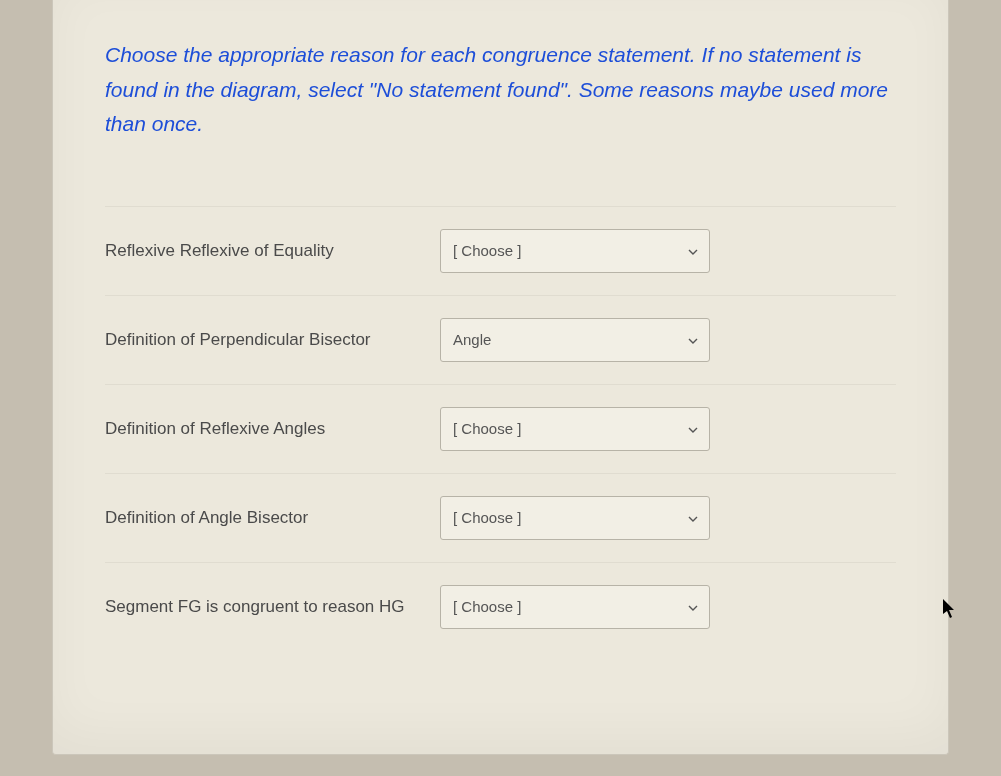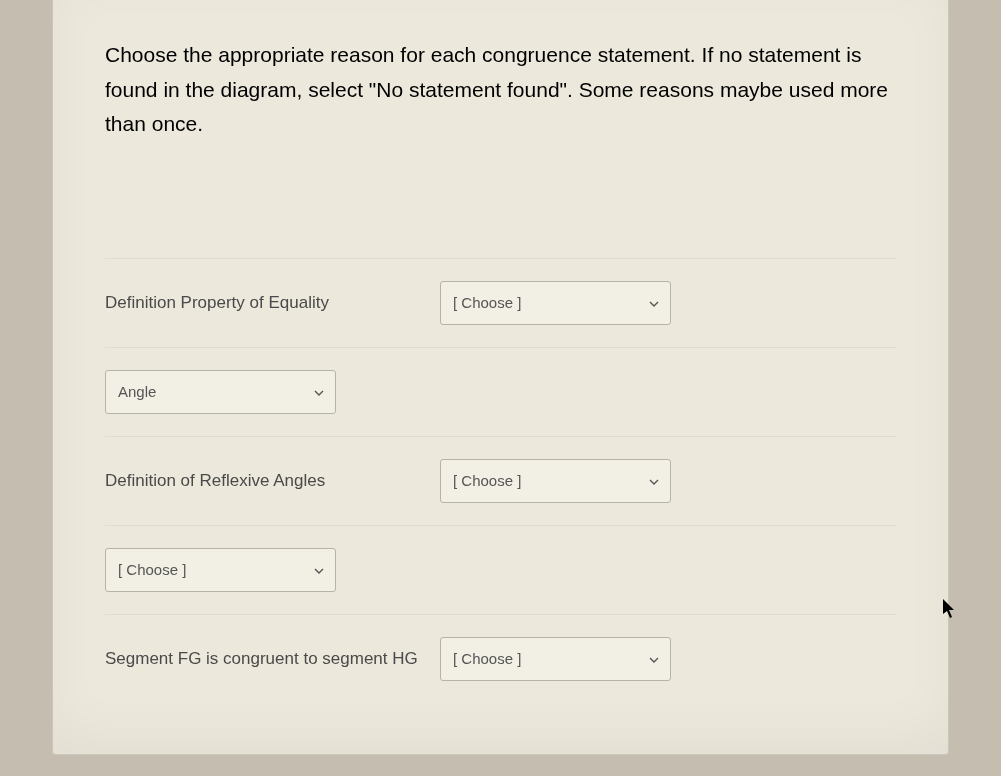--- a/index.html
+++ b/index.html
@@ -20,44 +20,45 @@
       border: 1px solid #cbc6ba;
       border-top: none;
       border-radius: 0 0 4px 4px;
       margin: 0 52px 0 52px;
       padding: 38px 52px 28px 52px;
       height: 755px;
       box-shadow: inset 0 -20px 50px rgba(0,0,0,0.04);
     }
     .instructions {
       font-size: 21px;
-      color: #000000;
+      font-style: italic;
+      color: #1d4ed8;
       line-height: 1.65;
-      margin-bottom: 116px;
+      margin-bottom: 64px;
       max-width: 790px;
     }
     .row {
       display: flex;
       align-items: center;
       padding: 22px 0;
       border-top: 1px solid rgba(0,0,0,0.05);
     }
     .row:first-of-type {
       border-top: 1px solid rgba(0,0,0,0.05);
     }
     .label {
       width: 335px;
       font-size: 17px;
       color: #4a4a4a;
       padding-right: 20px;
       line-height: 1.45;
     }
     .select-wrap {
       position: relative;
-      width: 231px;
+      width: 270px;
       border-radius: 6px;
     }
     .select-box {
       width: 100%;
       height: 44px;
       background: #f2efe5;
       border: 1px solid #b7b3a7;
       border-radius: 3px;
       padding: 0 32px 0 12px;
       font-size: 15px;
@@ -87,34 +88,35 @@
       display: block;
     }
   </style>
 </head>
 <body>
 
 <div class="question-container">
   <p class="instructions">Choose the appropriate reason for each congruence statement. If no statement is found in the diagram, select "No statement found". Some reasons maybe used more than once.</p>
 
   <div class="row">
-    <div class="label">Definition Property of Equality</div>
+    <div class="label">Reflexive Reflexive of Equality</div>
     <div class="select-wrap">
       <div class="select-box">
         <span>[ Choose ]</span>
       </div>
       <span class="chev">
         <svg width="10" height="6" viewBox="0 0 10 6">
             <path d="M1 1 L5 5 L9 1" stroke="#555" stroke-width="1.4" fill="none"></path>
           </svg>
       </span>
     </div>
   </div>
 
   <div class="row">
+    <div class="label">Definition of Perpendicular Bisector</div>
     <div class="select-wrap">
       <div class="select-box">
         <span>Angle</span>
       </div>
       <span class="chev">
         <svg width="10" height="6" viewBox="0 0 10 6">
             <path d="M1 1 L5 5 L9 1" stroke="#555" stroke-width="1.4" fill="none"></path>
           </svg>
       </span>
     </div>
@@ -128,34 +130,35 @@
       </div>
       <span class="chev">
         <svg width="10" height="6" viewBox="0 0 10 6">
             <path d="M1 1 L5 5 L9 1" stroke="#555" stroke-width="1.4" fill="none"></path>
           </svg>
       </span>
     </div>
   </div>
 
   <div class="row">
+    <div class="label">Definition of Angle Bisector</div>
     <div class="select-wrap">
       <div class="select-box">
         <span>[ Choose ]</span>
       </div>
       <span class="chev">
         <svg width="10" height="6" viewBox="0 0 10 6">
             <path d="M1 1 L5 5 L9 1" stroke="#555" stroke-width="1.4" fill="none"></path>
           </svg>
       </span>
     </div>
   </div>
 
   <div class="row">
-    <div class="label">Segment FG is congruent to segment HG</div>
+    <div class="label">Segment FG is congruent to reason HG</div>
     <div class="select-wrap">
       <div class="select-box">
         <span>[ Choose ]</span>
       </div>
       <span class="chev">
         <svg width="10" height="6" viewBox="0 0 10 6">
             <path d="M1 1 L5 5 L9 1" stroke="#555" stroke-width="1.4" fill="none"></path>
           </svg>
       </span>
     </div>

